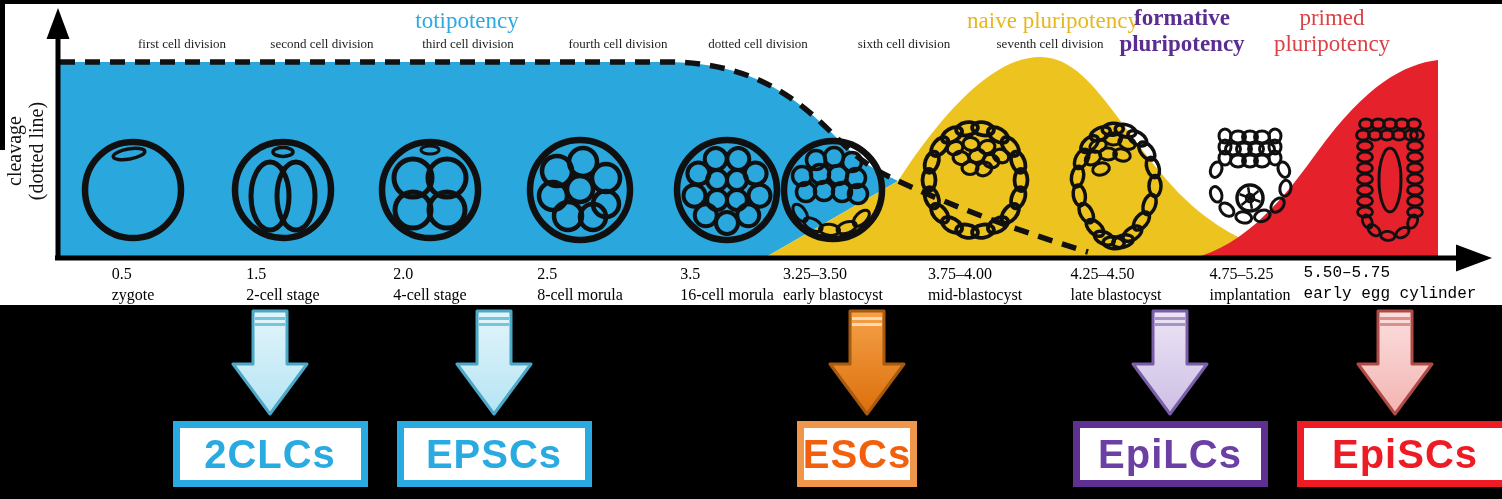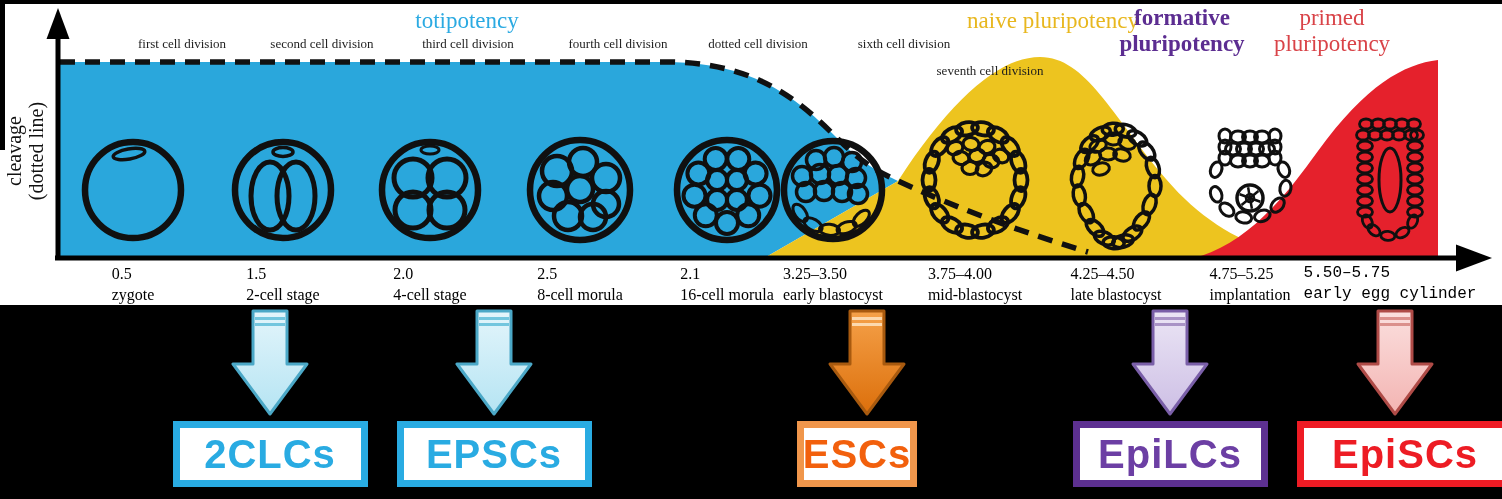--- a/index.html
+++ b/index.html
@@ -259,41 +259,41 @@
         <div>pluripotency</div>
       </div>
     </div>
   <div id="divisions">
       <div class="division" style="left: 182px;">first cell division</div>
       <div class="division" style="left: 322px;">second cell division</div>
       <div class="division" style="left: 468px;">third cell division</div>
       <div class="division" style="left: 618px;">fourth cell division</div>
       <div class="division" style="left: 758px;">dotted cell division</div>
       <div class="division" style="left: 904px;">sixth cell division</div>
-      <div class="division" style="left: 990px; margin-top: 27px;">seventh cell division</div>
+      <div class="division" style="left: 1050px;">seventh cell division</div>
     </div>
   <div id="stages">
       <div class="stage-tick" style="left: 133px;">
         <div>0.5</div>
         <div>zygote</div>
       </div>
       <div class="stage-tick" style="left: 283px;">
         <div>1.5</div>
         <div>2-cell stage</div>
       </div>
       <div class="stage-tick" style="left: 430px;">
         <div>2.0</div>
         <div>4-cell stage</div>
       </div>
       <div class="stage-tick" style="left: 580px;">
         <div>2.5</div>
         <div>8-cell morula</div>
       </div>
       <div class="stage-tick" style="left: 727px;">
-        <div>2.1</div>
+        <div>3.5</div>
         <div>16-cell morula</div>
       </div>
       <div class="stage-tick" style="left: 833px;">
         <div>3.25–3.50</div>
         <div>early blastocyst</div>
       </div>
       <div class="stage-tick" style="left: 975px;">
         <div>3.75–4.00</div>
         <div>mid-blastocyst</div>
       </div>

